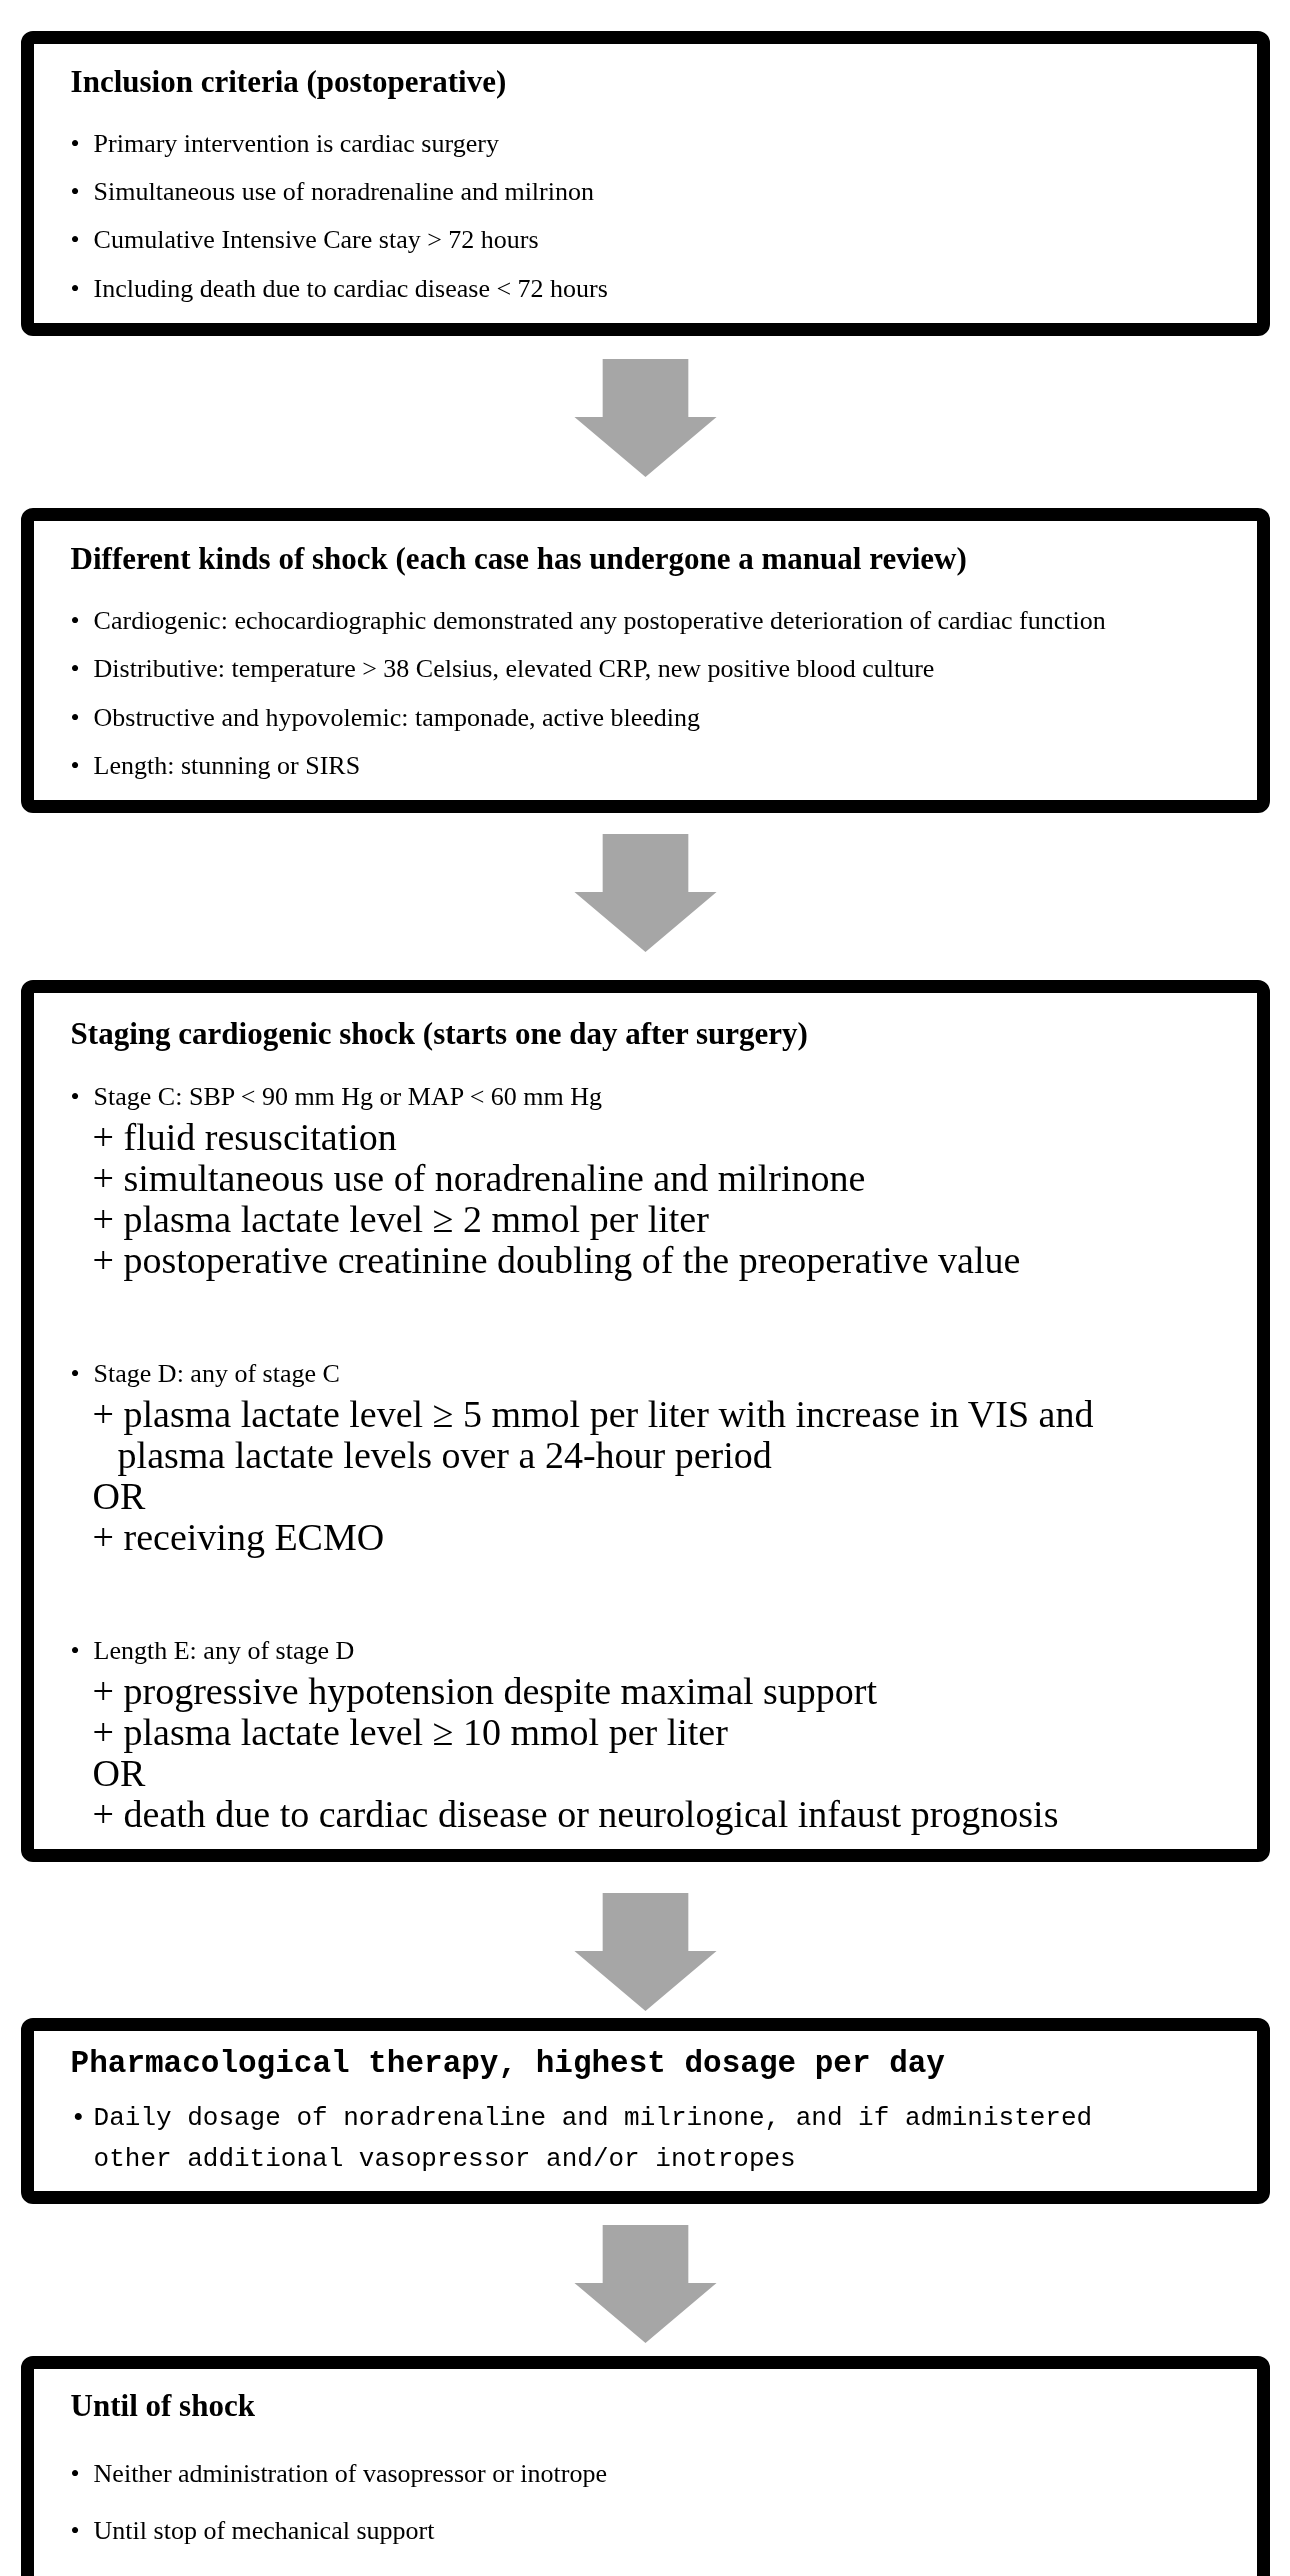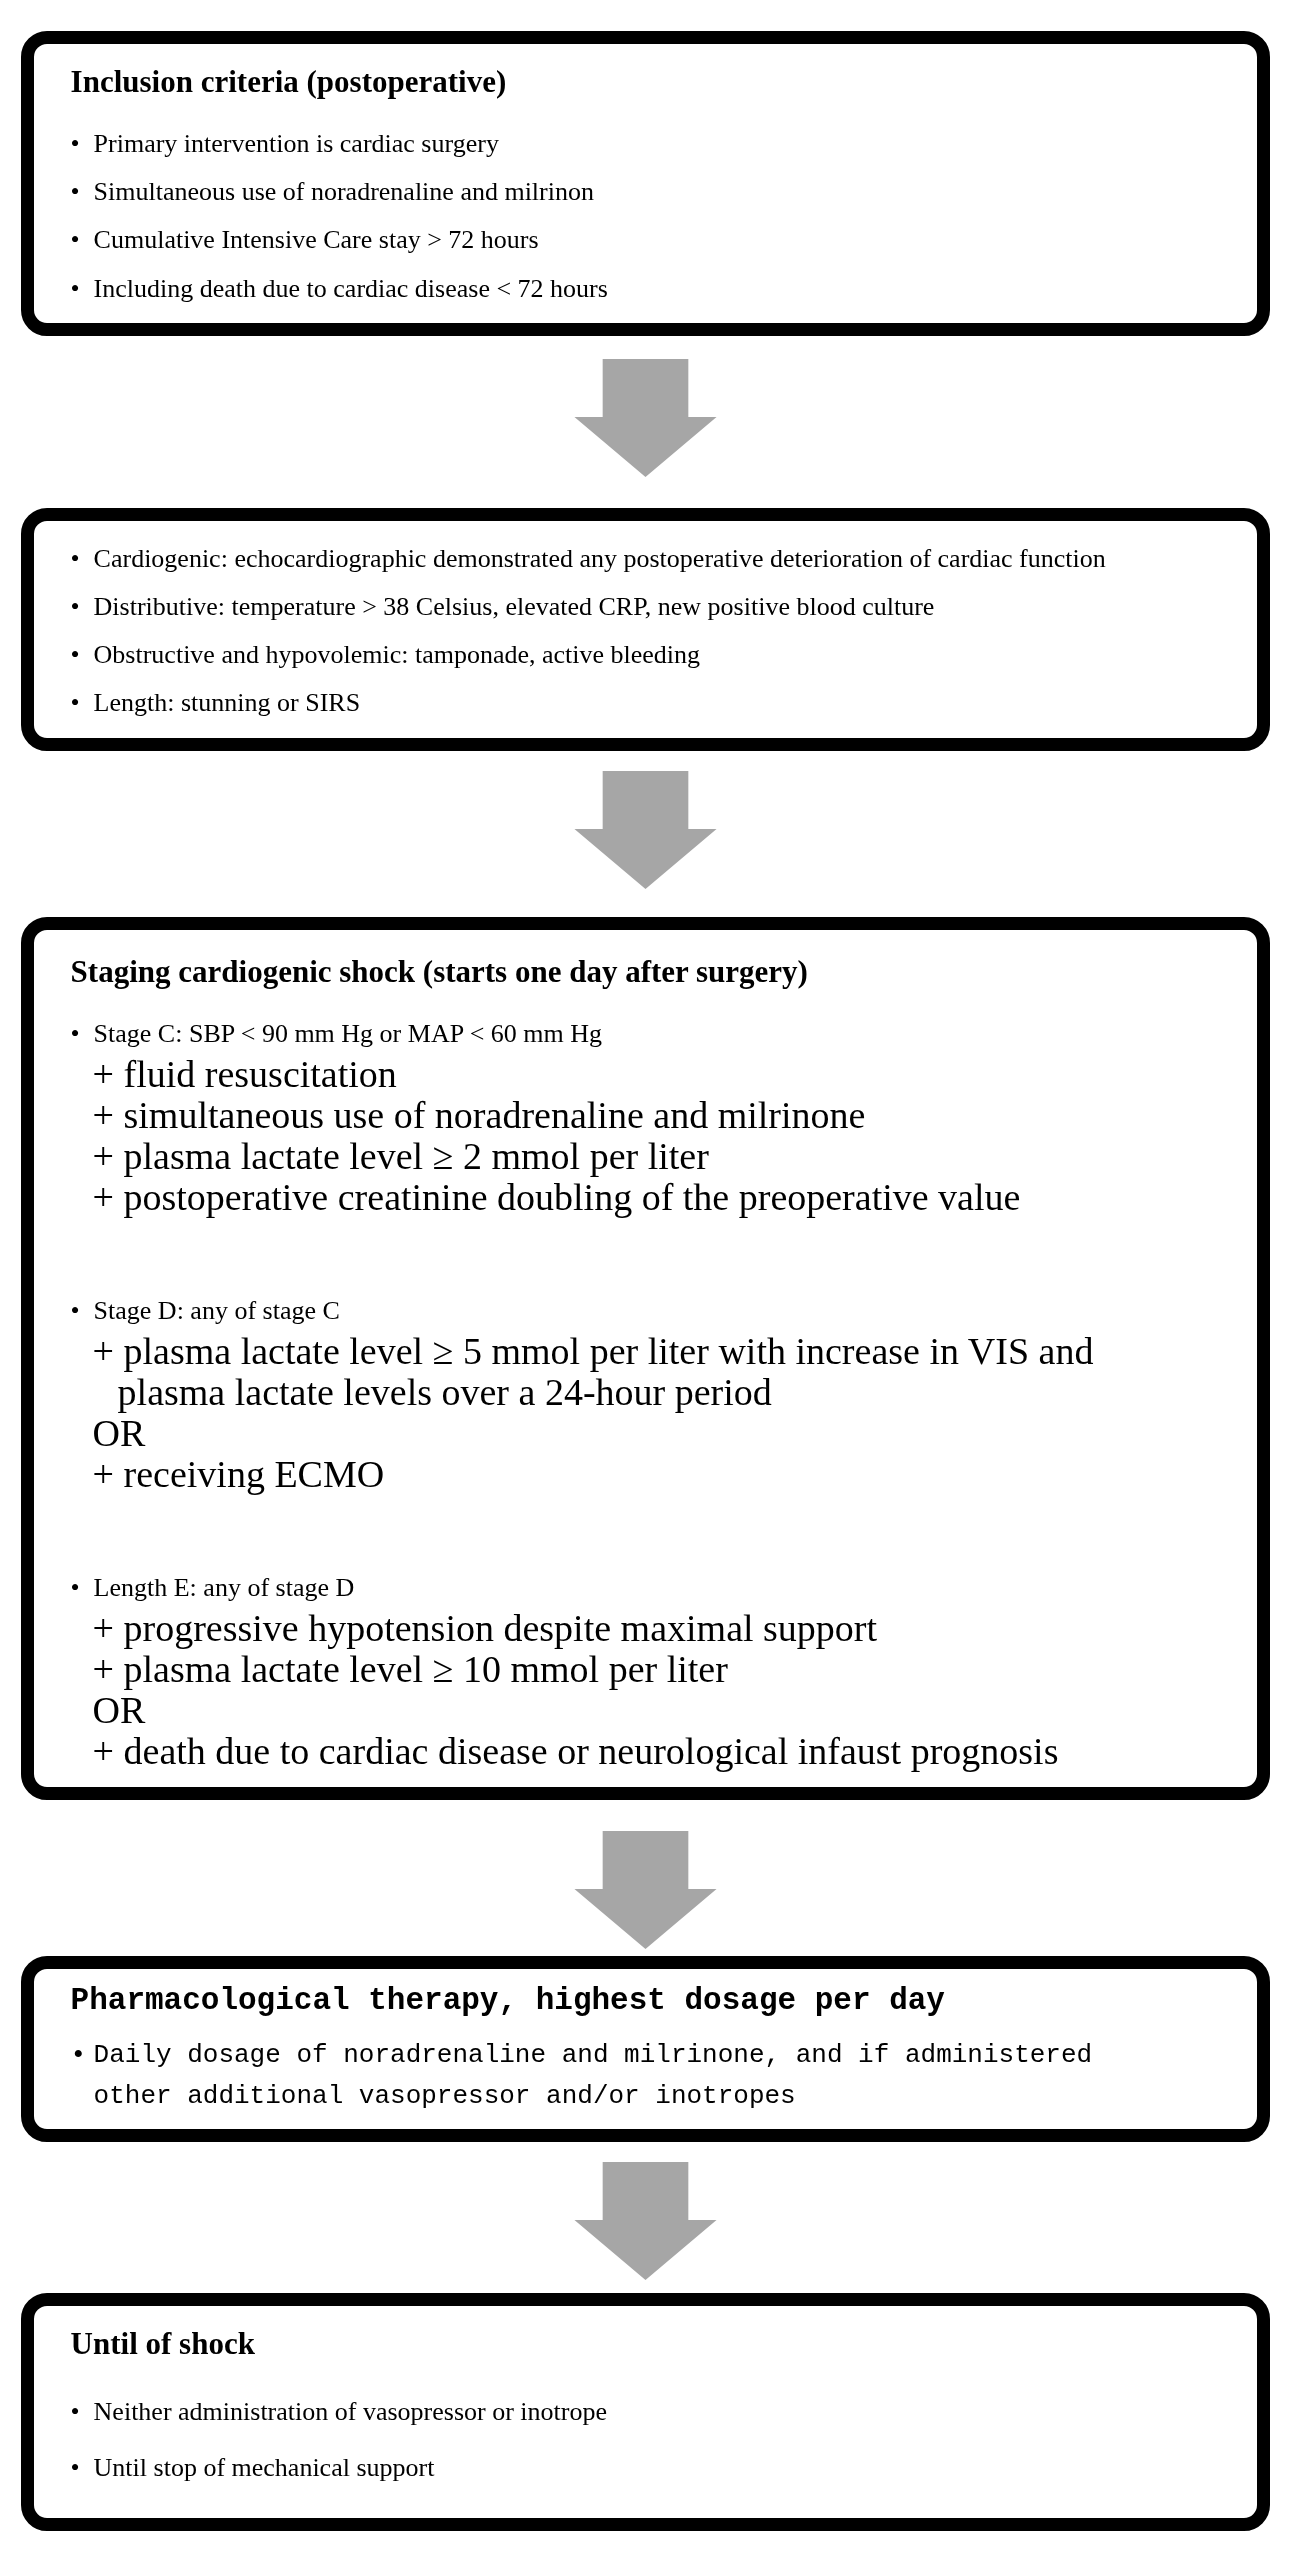--- a/index.html
+++ b/index.html
@@ -15,21 +15,21 @@
     background: #ffffff;
     overflow: hidden;
     font-family: "Liberation Serif", "DejaVu Serif", serif;
     color: #000000;
   }
   .box {
     box-sizing: border-box;
     margin-left: 20.6px;
     margin-right: 20.6px;
     border: 13px solid #000000;
-    border-radius: 26px;
+    border-radius: 12px;
     background: #ffffff;
     padding: 16.5px 28px 14.4px 37px;
   }
   .box-title {
     font-size: 31px;
     line-height: 41px;
     font-weight: bold;
     margin: 0 0 21.6px 0;
   }
   .bullet {
@@ -93,20 +93,21 @@
     <p class="bullet">Including death due to cardiac disease &lt; 72 hours</p>
   </section>
 
   <div class="arrow arrow-1">
     <svg width="143" height="118" viewBox="0 0 277 230">
       <polygon points="55,0 222,0 222,113 277,113 138.5,230 0,113 55,113" fill="#a6a6a6"></polygon>
     </svg>
   </div>
 
   <section class="box box-2">
+    <h2 class="box-title">Different kinds of shock (each case has undergone a manual review)</h2>
     <p class="bullet">Cardiogenic: echocardiographic demonstrated any postoperative deterioration of cardiac function</p>
     <p class="bullet">Distributive: temperature &gt; 38 Celsius, elevated CRP, new positive blood culture</p>
     <p class="bullet">Obstructive and hypovolemic: tamponade, active bleeding</p>
     <p class="bullet">Length: stunning or SIRS</p>
   </section>
 
   <div class="arrow arrow-2">
     <svg width="143" height="118" viewBox="0 0 277 230">
       <polygon points="55,0 222,0 222,113 277,113 138.5,230 0,113 55,113" fill="#a6a6a6"></polygon>
     </svg>

